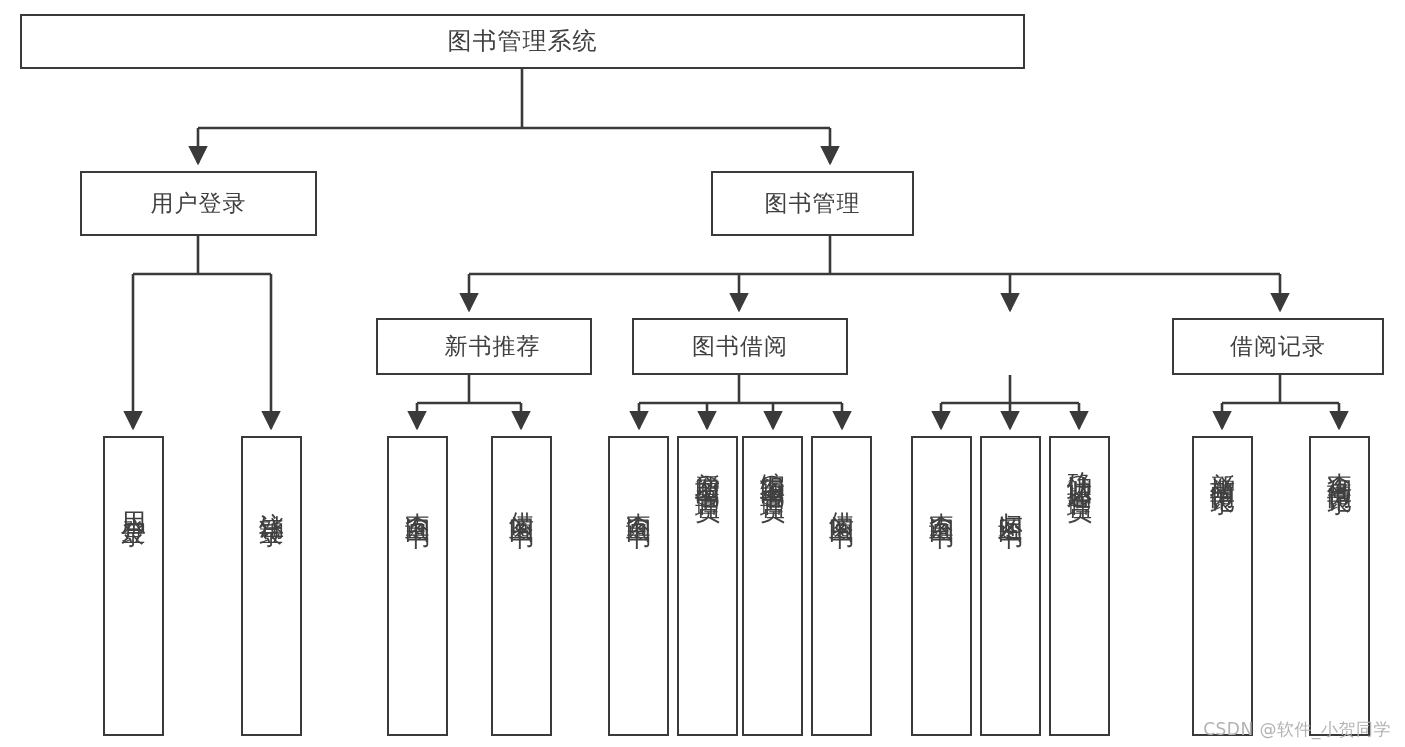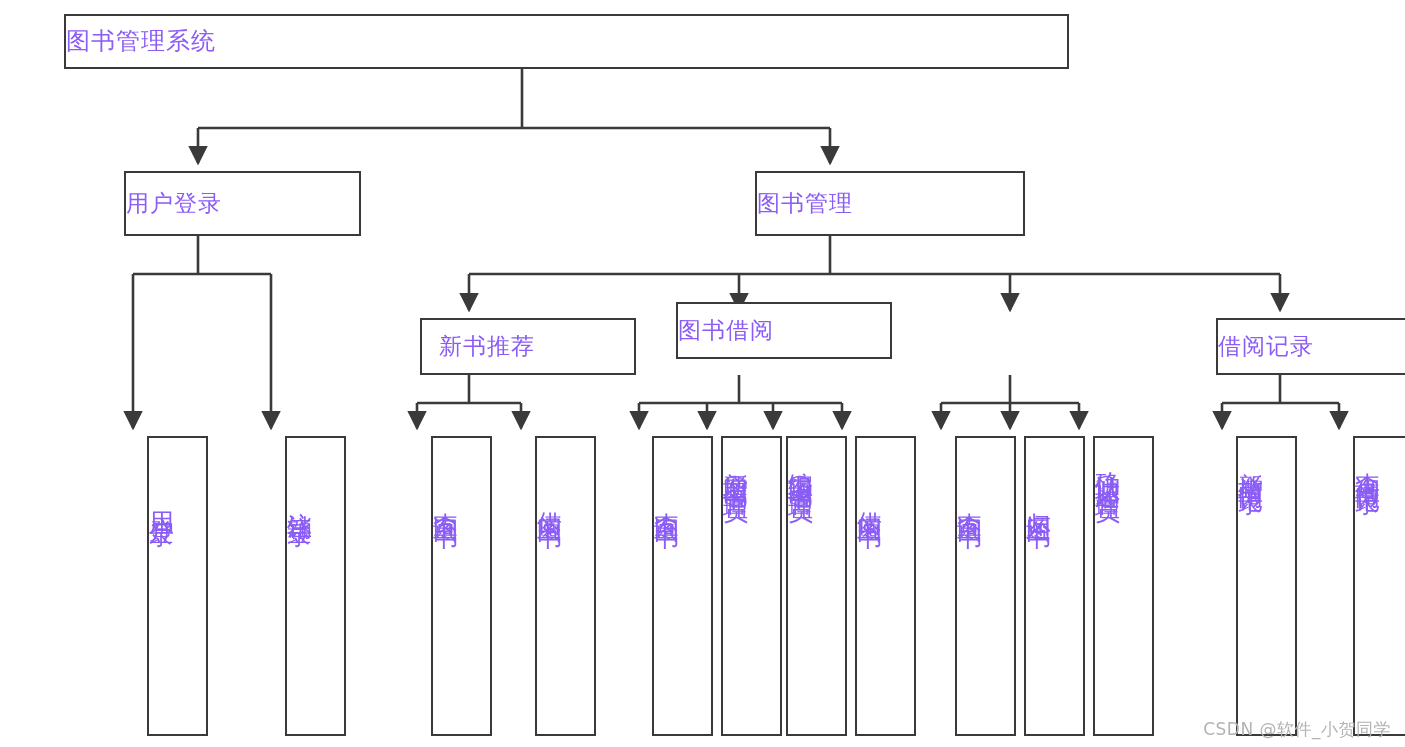--- a/index.html
+++ b/index.html
@@ -27,23 +27,23 @@
     height: 747px;
     pointer-events: none;
   }
   .node {
     position: absolute;
     box-sizing: border-box;
     background: #ffffff;
     border: 2px solid #3a3a3a;
     display: flex;
     align-items: center;
-    color: #8b5cf6;
+    justify-content: center;
+    color: #404040;
     z-index: 2;
-    margin-left: 44px;
   }
   .node .label {
     line-height: 1.08;
     text-align: center;
     white-space: nowrap;
   }
   .node.horizontal .label {
     font-size: 23px;
     letter-spacing: 1px;
   }
@@ -137,28 +137,28 @@
     </g>
   </svg>
 
   <div class="node root horizontal" style="left:20px; top:14px; width:1005px; height:55px;">
     <span class="label">图书管理系统</span>
   </div>
 
   <div class="node horizontal" style="left:80px; top:171px; width:237px; height:65px;">
     <span class="label">用户登录</span>
   </div>
-  <div class="node horizontal" style="left:711px; top:171px; width:270px; height:65px;">
+  <div class="node horizontal" style="left:711px; top:171px; width:203px; height:65px;">
     <span class="label">图书管理</span>
   </div>
 
   <div class="node horizontal" style="left:376px; top:318px; width:216px; height:57px;padding-left:17px;">
     <span class="label">新书推荐</span>
   </div>
-  <div class="node horizontal" style="left:632px; top:302px; width:216px; height:57px;">
+  <div class="node horizontal" style="left:632px; top:318px; width:216px; height:57px;">
     <span class="label">图书借阅</span>
   </div>
   <div class="node horizontal" style="left:1172px; top:318px; width:212px; height:57px;">
     <span class="label">借阅记录</span>
   </div>
 
   <div class="node vertical mid" style="left:103px; top:436px; width:61px; height:300px;">
     <span class="label">用户登录</span>
   </div>
   <div class="node vertical mid" style="left:241px; top:436px; width:61px; height:300px;">

